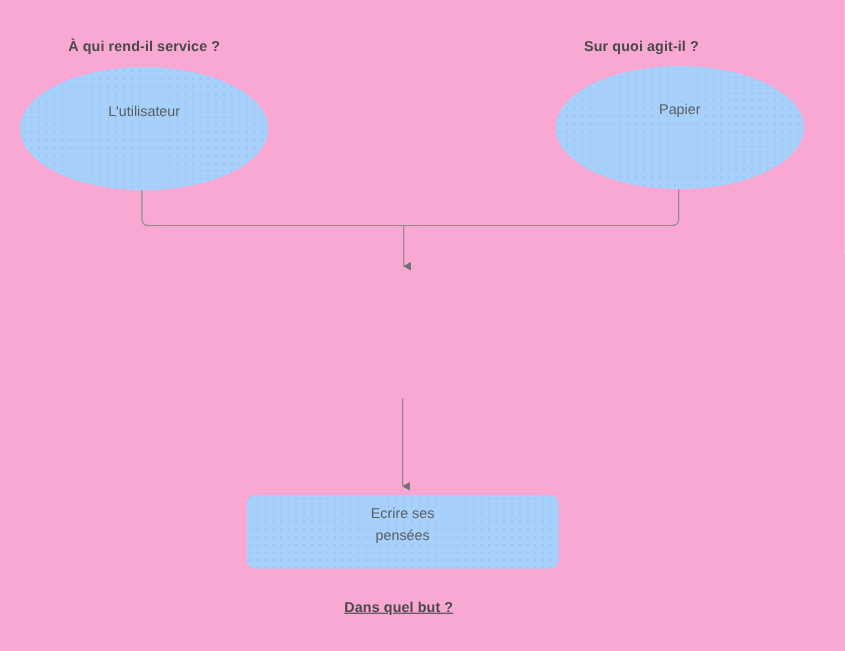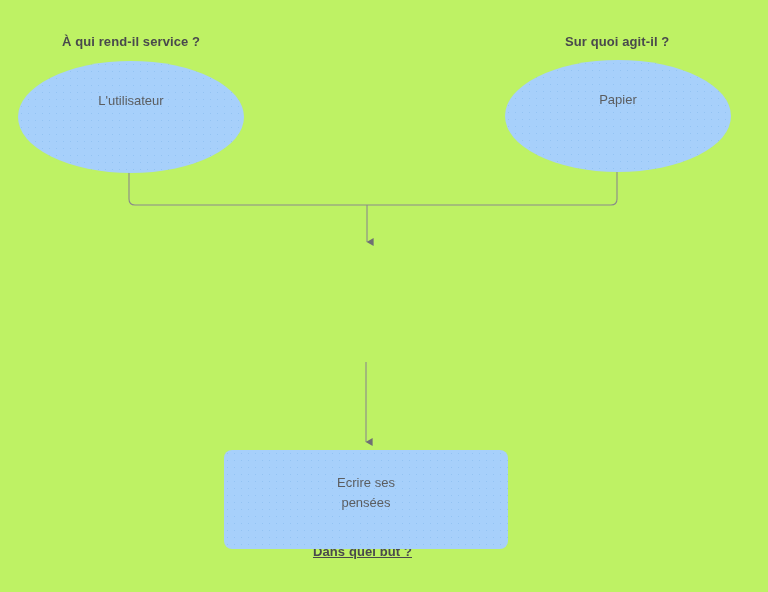--- a/index.html
+++ b/index.html
@@ -10,41 +10,41 @@
   body {
     width: 768px;
     height: 592px;
     font-family: "Liberation Sans", sans-serif;
     overflow: hidden;
   }
   #canvas {
     position: relative;
     width: 768px;
     height: 592px;
-    background: #bef264;
+    background: #f9a8d4;
   }
   #wires {
     position: absolute;
     left: 0;
     top: 0;
     width: 768px;
     height: 592px;
   }
 
   
   .q-label {
     position: absolute;
     font-size: 13px;
     font-weight: bold;
     color: #49494c;
     white-space: nowrap;
     letter-spacing: 0.1px;
   }
   #label-left   { left: 62px;  top: 34px; }
-  #label-right  { left: 565px; top: 34px; }
+  #label-right  { left: 531px; top: 34px; }
   #label-bottom { left: 313px; top: 544px; text-decoration: underline; }
 
   
   .node {
     position: absolute;
     display: flex;
     align-items: center;
     justify-content: center;
     text-align: center;
     box-sizing: border-box;
@@ -70,21 +70,21 @@
   .node-text.strong {
     color: #ffffff;
     font-weight: bold;
     font-size: 14px;
   }
 
   #node-user    { left: 18px;  top: 61px;  width: 226px; height: 112px; }
   #node-paper   { left: 505px; top: 60px;  width: 226px; height: 112px; }
   #node-stylo   { left: 255px; top: 250px; width: 222px; height: 112px; }
   #node-purpose {
-    left: 224px; top: 450px; width: 284px; height: 99px;
+    left: 224px; top: 450px; width: 284px; height: 67px;
     border-radius: 8px;
   }
 
   
   #node-user .node-text,
   #node-paper .node-text { transform: translateY(-16px); }
   #node-stylo .node-text { transform: translateY(-4px); }
   #node-purpose .node-text { transform: translateY(-7px); }
 </style>
 </head>

